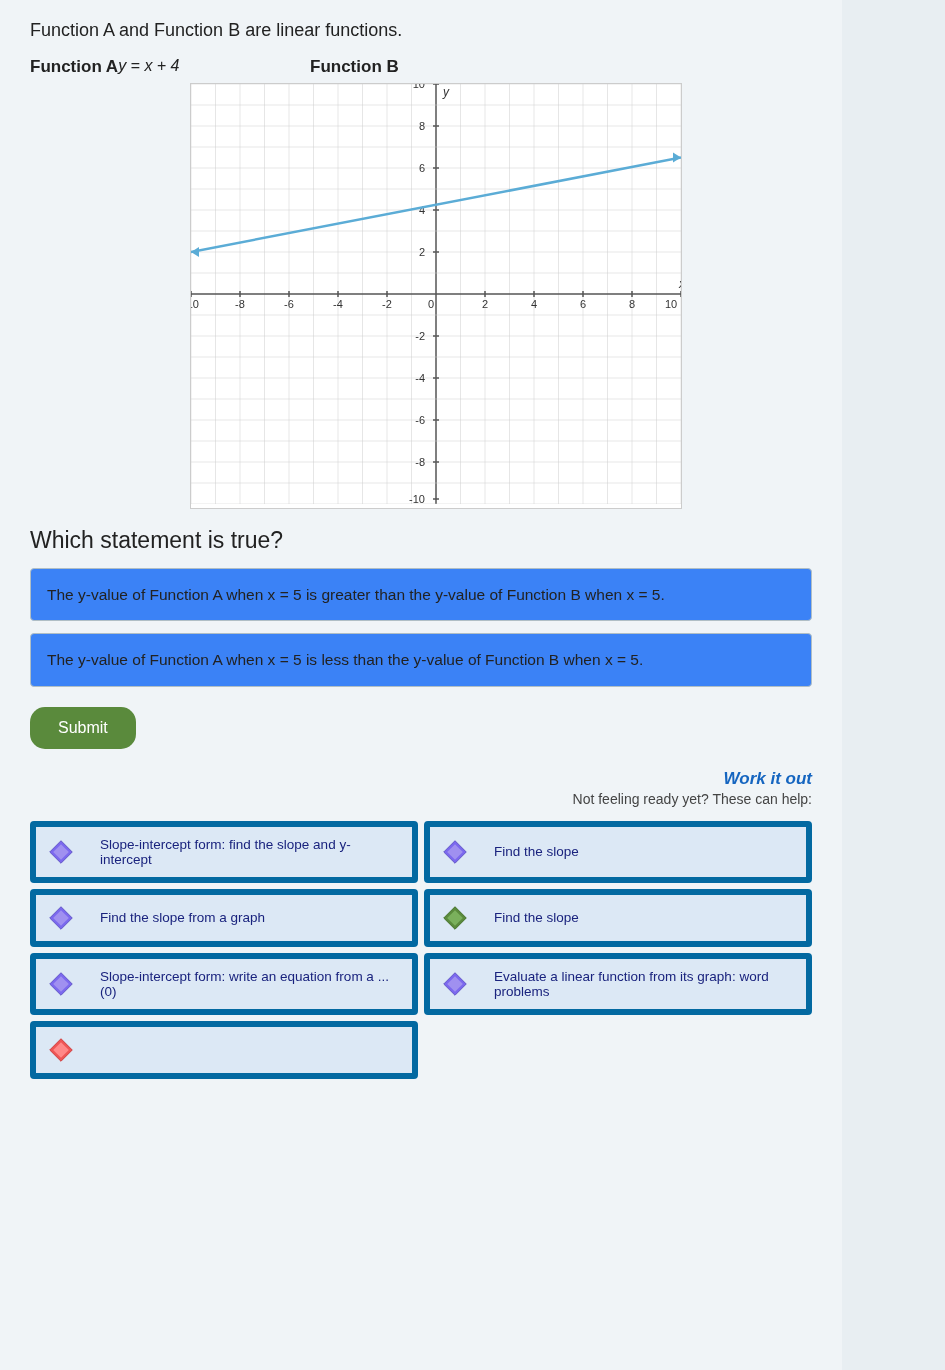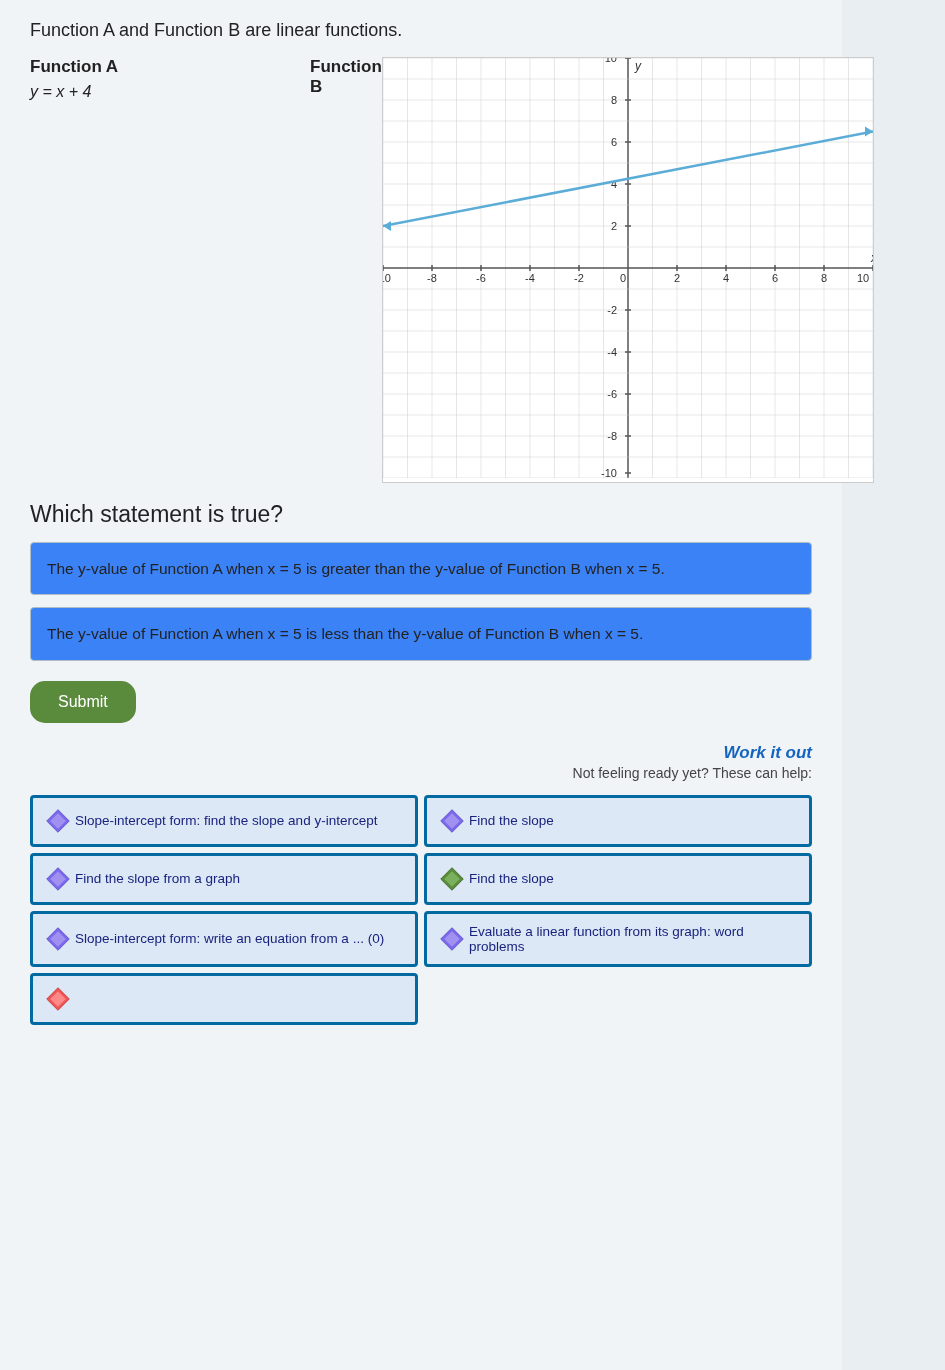--- a/index.html
+++ b/index.html
@@ -22,40 +22,39 @@
       margin-bottom: 16px;
     }
     .functions-row {
       display: flex;
       align-items: flex-start;
       gap: 0px;
       margin-bottom: 10px;
     }
     .function-a-section {
       display: flex;
-      flex-direction: column;
+      flex-direction: row;
       align-items: flex-start;
       min-width: 160px;
       padding-top: 0px;
-      justify-content: center;
     }
     .function-label {
       font-size: 17px;
       font-weight: bold;
       color: #222;
       margin-bottom: 6px;
     }
     .function-equation {
       font-size: 16px;
       color: #222;
       font-style: italic;
     }
     .function-b-section {
       display: flex;
-      flex-direction: row;
+      flex-direction: column;
       align-items: flex-start;
     }
     .function-b-label {
       font-size: 17px;
       font-weight: bold;
       color: #222;
       margin-bottom: 6px;
       margin-left: 120px;
     }
     .graph-container {
@@ -110,25 +109,25 @@
       grid-template-columns: 1fr 1fr;
       gap: 6px;
       margin-top: 4px;
     }
     .help-item {
       background: #dce8f5;
       border-radius: 4px;
       padding: 10px 12px;
       display: flex;
       align-items: center;
-      gap: 4px;
+      gap: 26px;
       cursor: pointer;
       font-size: 13.5px;
       color: #1a237e;
-      border: 3px solid #0369a1;
+      border: 6px solid #0369a1;
     }
     .diamond-icon {
       width: 26px;
       height: 26px;
       flex-shrink: 0;
     }
     
     .axis-label {
       font-size: 12px;
       fill: #333;

